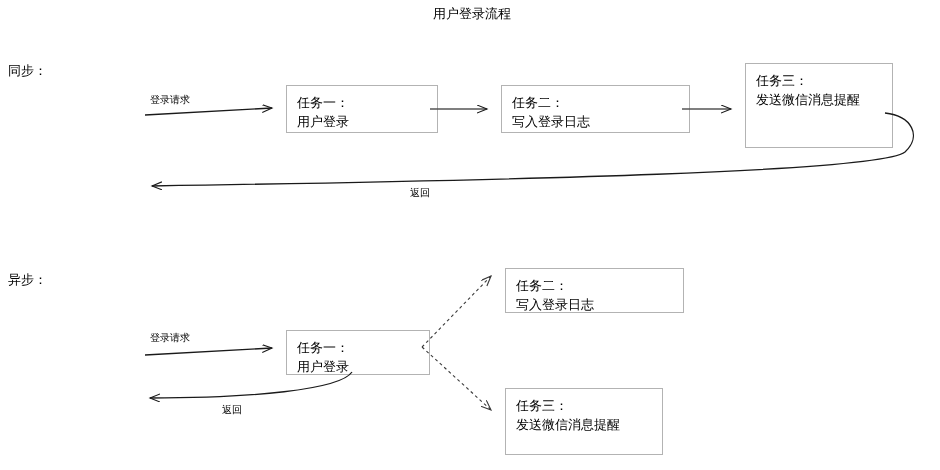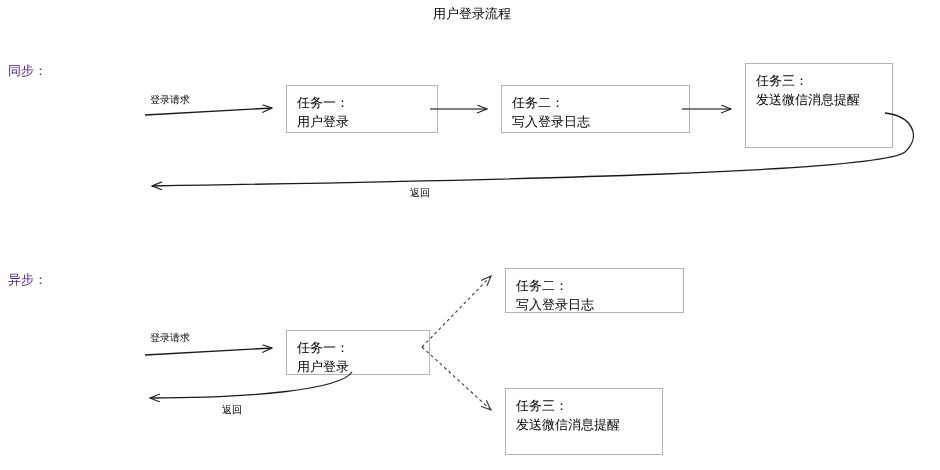--- a/index.html
+++ b/index.html
@@ -39,21 +39,21 @@
     white-space: nowrap;
     margin-left: 8px;
   }
   .node .ln {
     display: block;
   }
   .section-label {
     position: absolute;
     font-size: 13px;
     line-height: 16px;
-    color: #4c1d95;
+    color: #000000;
     white-space: nowrap;
   }
   .edge-label {
     position: absolute;
     font-size: 10px;
     line-height: 16px;
     color: #000000;
     white-space: nowrap;
   }
   .diagram-title {

